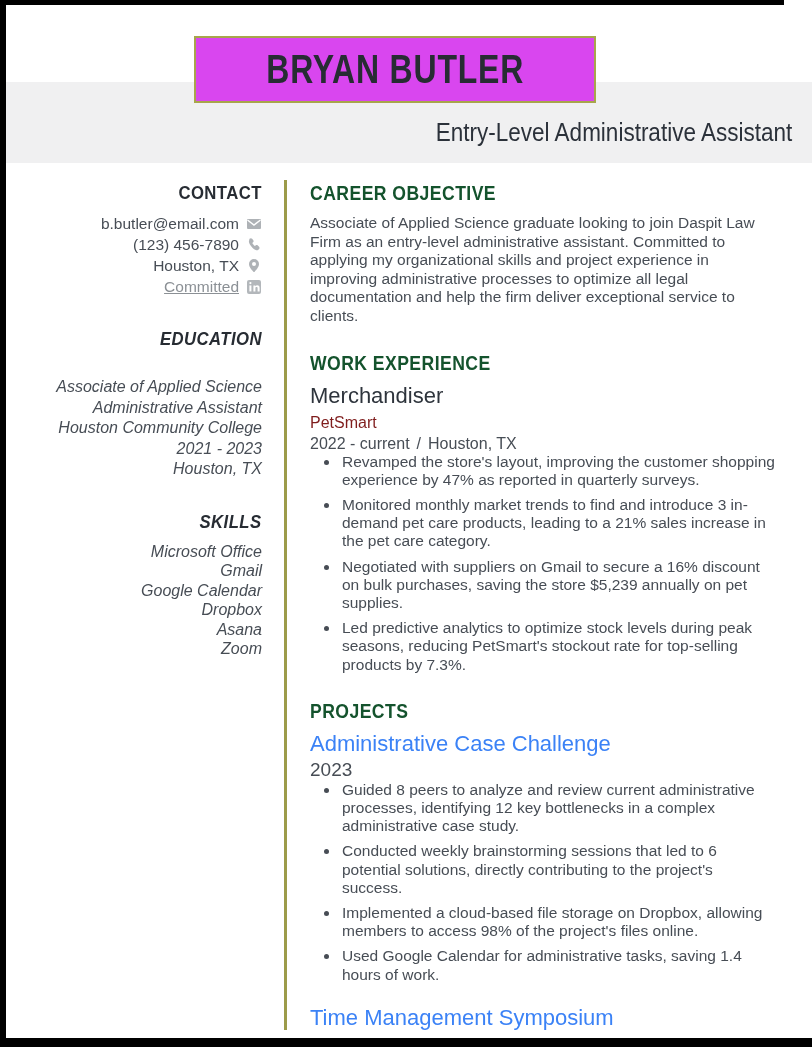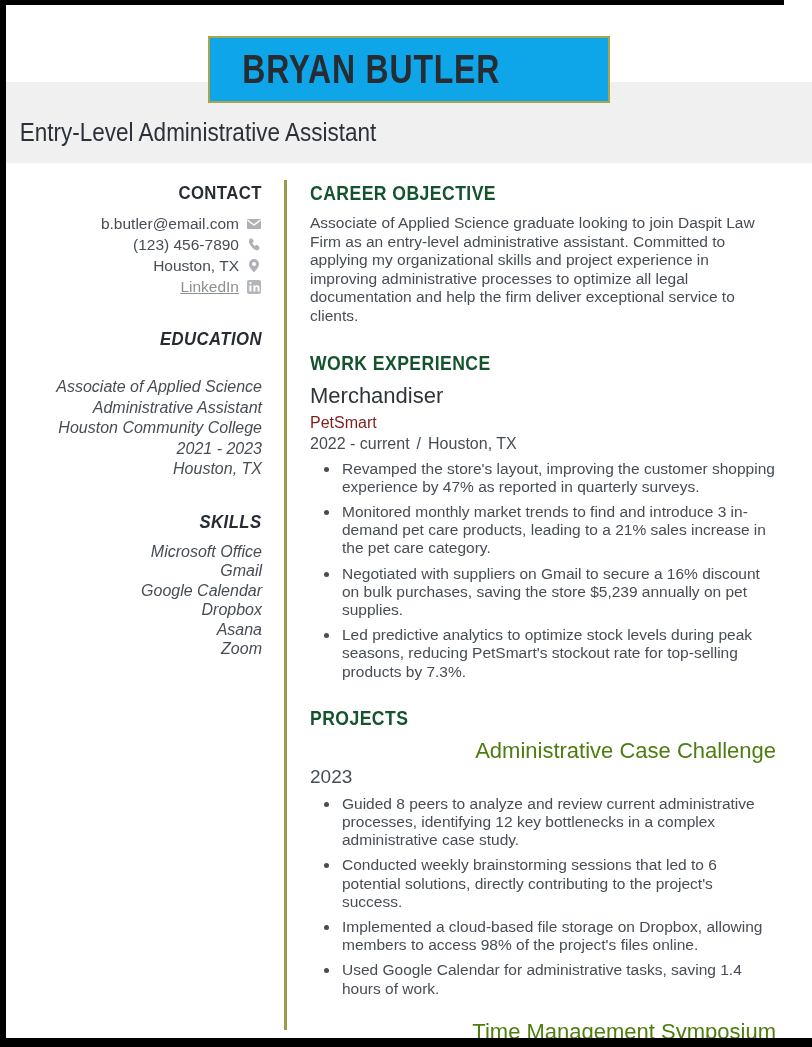--- a/index.html
+++ b/index.html
@@ -16,32 +16,32 @@
   .edge-left   { left: 0; top: 0; width: 6px; height: 1047px; }
   .edge-top    { left: 0; top: 0; width: 784px; height: 5px; }
   .edge-bottom { left: 0; top: 1038px; width: 812px; height: 9px; }
 
   
   .gray-band {
     position: absolute; left: 0; top: 82px; width: 812px; height: 81px;
     background: #f0f0f1; z-index: 1;
   }
   .name-box {
-    position: absolute; left: 208px; top: 36px; width: 402px; height: 67px;
-    background: #0ea5e9; border: 2px solid #a8a54b; z-index: 2;
-    display: flex; align-items: center; 
+    position: absolute; left: 194px; top: 36px; width: 402px; height: 67px;
+    background: #d946ef; border: 2px solid #a8a54b; z-index: 2;
+    display: flex; align-items: center; justify-content: center;
   }
   .name-text {
     font-size: 40px; font-weight: 600; color: #272c33; letter-spacing: 1px;
     display: inline-block; transform: scaleX(0.80); transform-origin: center;
     white-space: nowrap;
   }
   .subtitle {
     position: absolute; left: 0; top: 118px; width: 812px; z-index: 2;
-    text-align: left; font-size: 25px; color: #2b313a; font-weight: 400;
+    text-align: right; font-size: 25px; color: #2b313a; font-weight: 400;
   }
   .subtitle .cx { display: inline-block; transform: scaleX(0.90); transform-origin: center; white-space: nowrap; }
 
   
   .divider {
     position: absolute; left: 284px; top: 180px; width: 3px; height: 850px;
     background: #9c9b4a; z-index: 1;
   }
 
   
@@ -73,27 +73,27 @@
   }
   .main-heading .cx { display: inline-block; transform: scaleX(0.88); transform-origin: left center; white-space: nowrap; }
   .objective-body {
     margin-top: 9px; font-size: 15.5px; line-height: 18.6px; color: #474d55;
   }
   .main-section { margin-top: 26px; }
   .job-title { margin-top: 8px; font-size: 22px; font-weight: 400; color: #2e343c; }
   .job-company { margin-top: 5px; font-size: 16px; color: #7f1d1d; }
   .job-meta { margin-top: 3px; font-size: 16px; color: #474d55; }
   .job-meta .sep { padding: 0 7px; }
-  ul.bullets { margin-top: 7px; padding-left: 30px; list-style: disc; }
+  ul.bullets { padding-left: 30px; list-style: disc; }
   ul.bullets li {
     font-size: 15.5px; line-height: 18.2px; color: #474d55; margin-bottom: 7px;
     padding-left: 2px;
   }
   .project-block { margin-top: 21px; }
-  .project-title { font-size: 22px; font-weight: 400; color: #4d7c0f; text-align: right; }
+  .project-title { font-size: 22px; font-weight: 400; color: #3b82f6; }
   .project-role { margin-top: 4px; font-size: 16px; color: #474d55; }
   .project-year { margin-top: 2px; font-size: 19px; color: #474d55; }
 
   .icon svg { width: 100%; height: 100%; }
 </style>
 </head>
 <body>
 
 <div class="edge edge-left"></div>
 <div class="edge edge-top"></div>
@@ -136,21 +136,21 @@
       <div class="contact-row">
         <span>Houston, TX</span>
         <span class="icon">
           <svg viewBox="0 0 16 16">
               <path d="M8 1a5 5 0 0 1 5 5c0 3.2-3.4 6.7-4.6 7.9a.55.55 0 0 1-.8 0C6.4 12.7 3 9.2 3 6a5 5 0 0 1 5-5z" fill="#aeb2b6"></path>
               <circle cx="8" cy="6" r="2" fill="#ffffff"></circle>
             </svg>
         </span>
       </div>
       <div class="contact-row">
-        <span class="contact-link">LinkedIn</span>
+        <span class="contact-link">Committed</span>
         <span class="icon">
           <svg viewBox="0 0 16 16">
               <rect x="1" y="1" width="14" height="14" rx="2" fill="#b3b7bb"></rect>
               <rect x="3.4" y="6.4" width="2" height="6" fill="#ffffff"></rect>
               <circle cx="4.4" cy="4.1" r="1.1" fill="#ffffff"></circle>
               <path d="M7.4 6.4h1.9v.9c.4-.6 1.1-1 2-1 1.6 0 2.3 1 2.3 2.7v3.4h-2V9.3c0-.9-.3-1.4-1.1-1.4-.7 0-1.1.5-1.1 1.4v3.1h-2z" fill="#ffffff"></path>
             </svg>
         </span>
       </div>
     </div>

